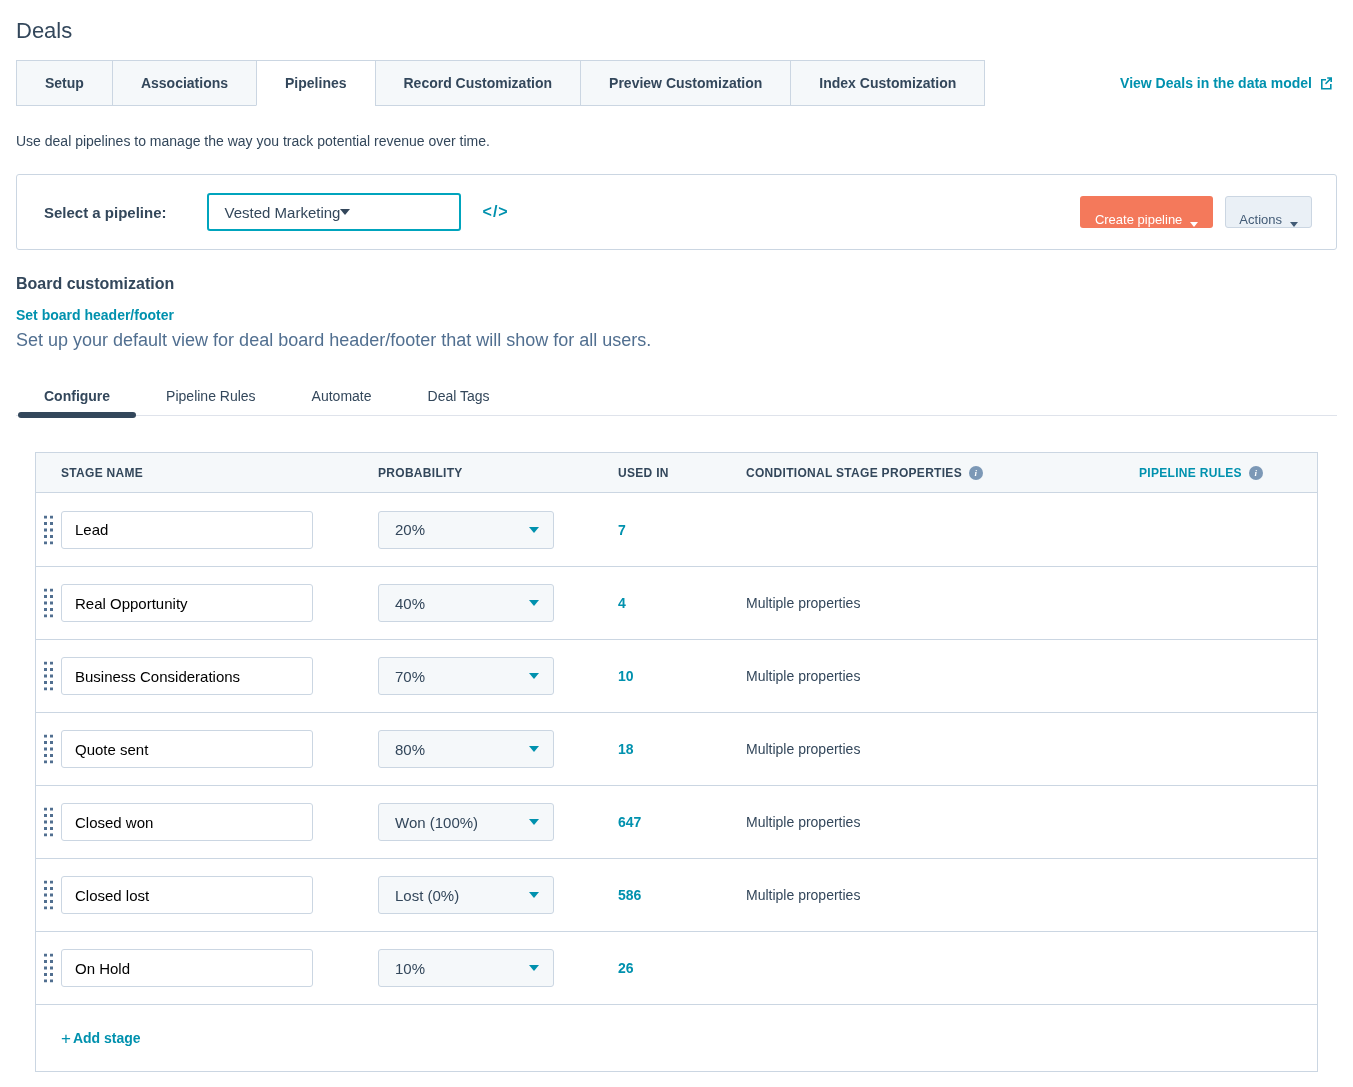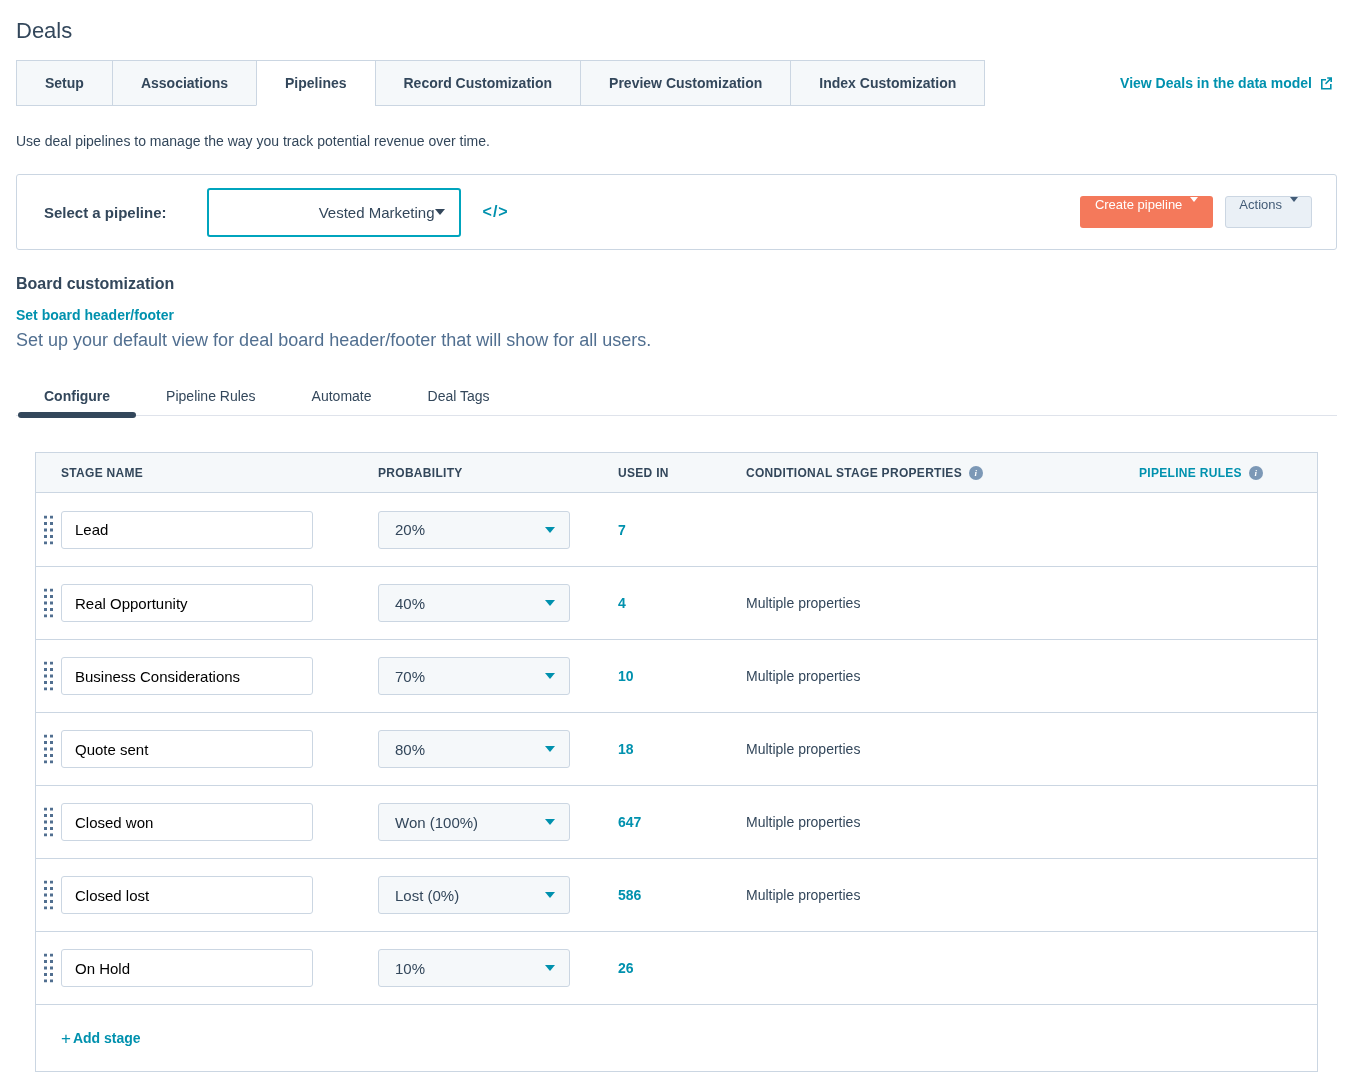--- a/index.html
+++ b/index.html
@@ -31,28 +31,28 @@
 
   .page-desc { margin-top:27px; font-size:14px; color:#33475b; }
 
   
   .pipeline-panel {
     margin-top:25px; height:76px; border:1px solid #cbd6e2; border-radius:3px;
     display:flex; align-items:center; padding:0 24px 0 27px; background:#ffffff;
   }
   .pipeline-label { font-size:15px; font-weight:700; color:#33475b; margin-right:40px; }
   .pipeline-select {
-    width:254px; height:49px; border:2px solid #00a4bd; border-radius:3px; background:#ffffff;
-    display:flex; align-items:center; justify-content:flex-end; padding:0 14px 0 16px;
+    width:254px; height:38px; border:2px solid #00a4bd; border-radius:3px; background:#ffffff;
+    display:flex; align-items:center; justify-content:flex-start; padding:0 14px 0 16px;
     font-size:15px; color:#33475b; cursor:pointer;
   }
   .caret-down { width:0; height:0; border-left:5px solid transparent; border-right:5px solid transparent; border-top:6px solid #33475b; display:inline-block; }
   .code-icon { color:#0091ae; font-weight:700; font-size:16px; margin-left:22px; letter-spacing:1px; cursor:pointer; }
   .panel-buttons { margin-left:auto; display:flex; gap:12px; }
-  .btn { height:32px; border-radius:3px; display:flex; align-items:flex-start; font-size:13px; cursor:pointer; border:1px solid transparent; }
+  .btn { height:32px; border-radius:3px; display:flex; align-items:flex-end; font-size:13px; cursor:pointer; border:1px solid transparent; }
   .btn-primary { background:#f4795b; color:#ffffff; padding:0 14px; }
   .btn-primary .caret-sm { border-top-color:#ffffff; }
   .btn-secondary { background:#eaf0f6; border:1px solid #cbd6e2; color:#425b76; padding:0 13px; }
   .btn-secondary .caret-sm { border-top-color:#425b76; }
   .caret-sm { width:0; height:0; border-left:4px solid transparent; border-right:4px solid transparent; border-top:5px solid; margin-left:8px; display:inline-block; }
 
   
   .board-heading { margin-top:25px; font-size:16px; font-weight:700; color:#33475b; }
   .board-link { margin-top:14px; font-size:14px; font-weight:700; color:#0091ae; cursor:pointer; display:inline-block; }
   .board-desc { margin-top:6px; font-size:18px; color:#516f90; }
@@ -88,21 +88,21 @@
     align-items:center; padding-left:25px; position:relative; border-top:1px solid #cbd6e2;
   }
   .trow:first-child { border-top:none; }
   .drag-handle { position:absolute; left:8px; top:50%; transform:translateY(-50%); cursor:grab; line-height:0; }
   .stage-input {
     width:252px; height:38px; border:1px solid #cbd6e2; border-radius:3px;
     font-size:15px; color:#000000; padding:0 13px; background:#ffffff;
     font-family:Liberation Sans, sans-serif; outline:none;
   }
   .prob-select {
-    width:192px; height:38px; background:#f5f8fa; border:1px solid #cbd6e2; border-radius:3px;
+    width:176px; height:38px; background:#f5f8fa; border:1px solid #cbd6e2; border-radius:3px;
     display:flex; align-items:center; justify-content:space-between; padding:0 14px 0 16px;
     font-size:15px; color:#33475b; cursor:pointer;
   }
   .caret-teal { width:0; height:0; border-left:5px solid transparent; border-right:5px solid transparent; border-top:6px solid #0091ae; display:inline-block; }
   .used-in { font-size:14px; font-weight:700; color:#0091ae; cursor:pointer; }
   .cond-text { font-size:14px; color:#33475b; }
   .add-stage-row { border-top:1px solid #cbd6e2; height:67px; display:flex; align-items:center; padding-left:25px; }
   .add-stage { display:flex; align-items:center; color:#0091ae; font-size:14px; font-weight:700; cursor:pointer; }
   .plus-glyph { font-size:17px; font-weight:400; margin-right:2px; line-height:1; }
 </style>

